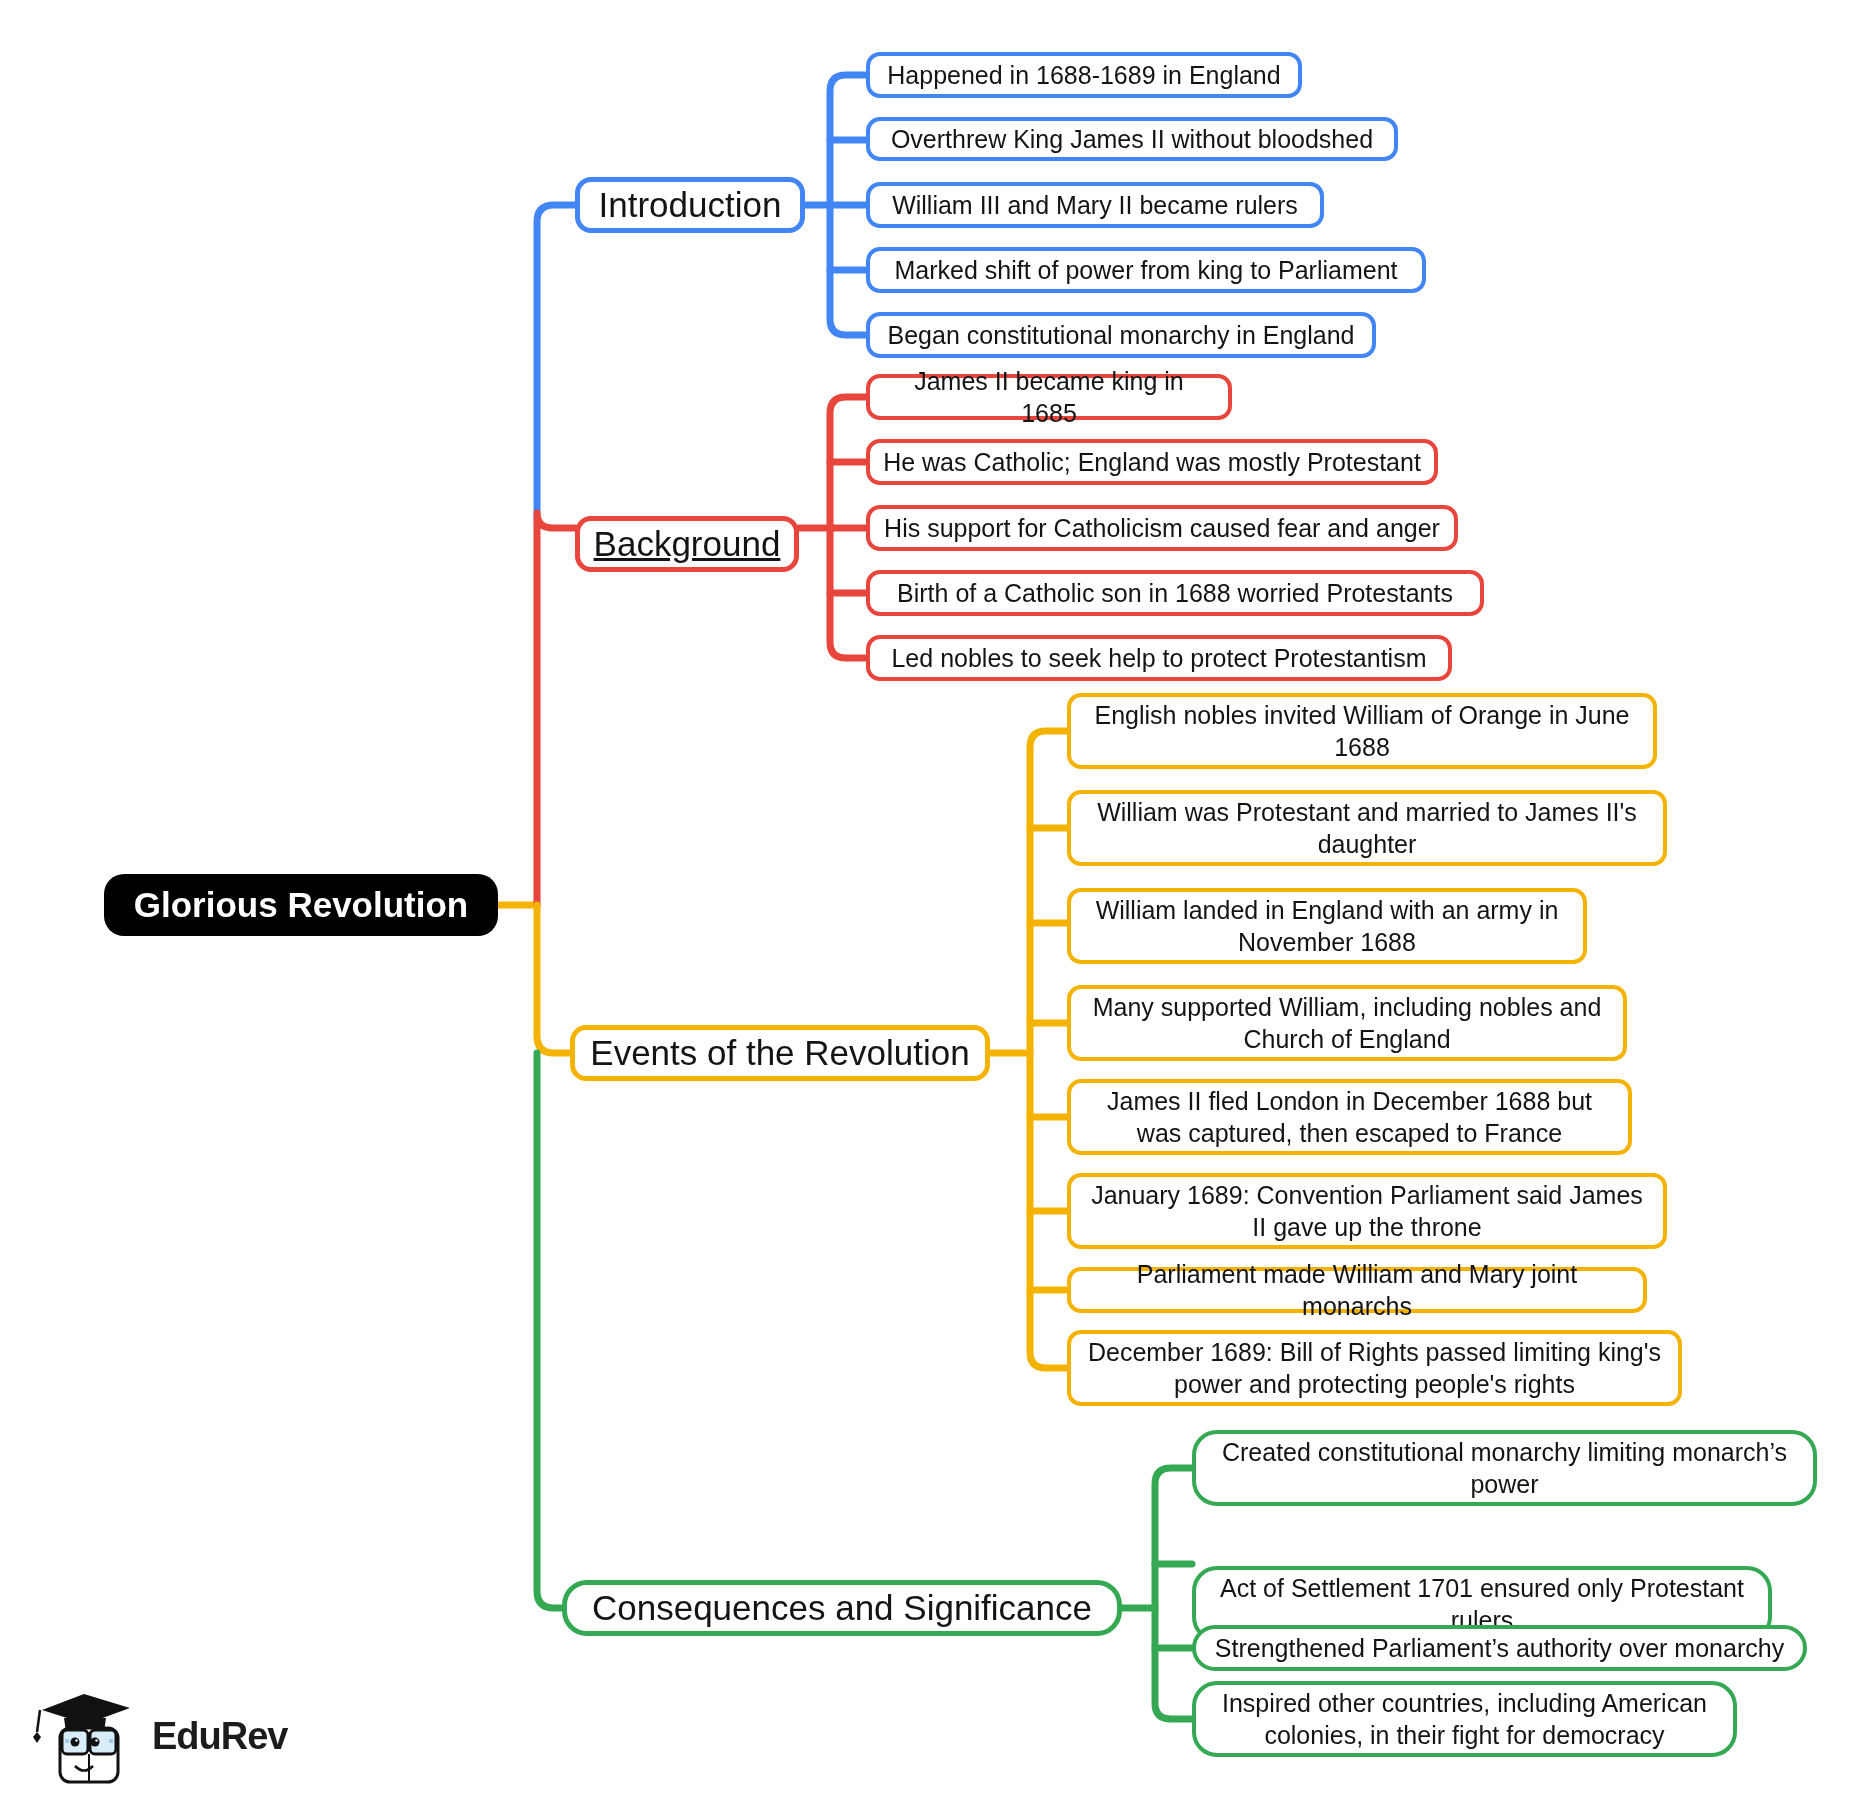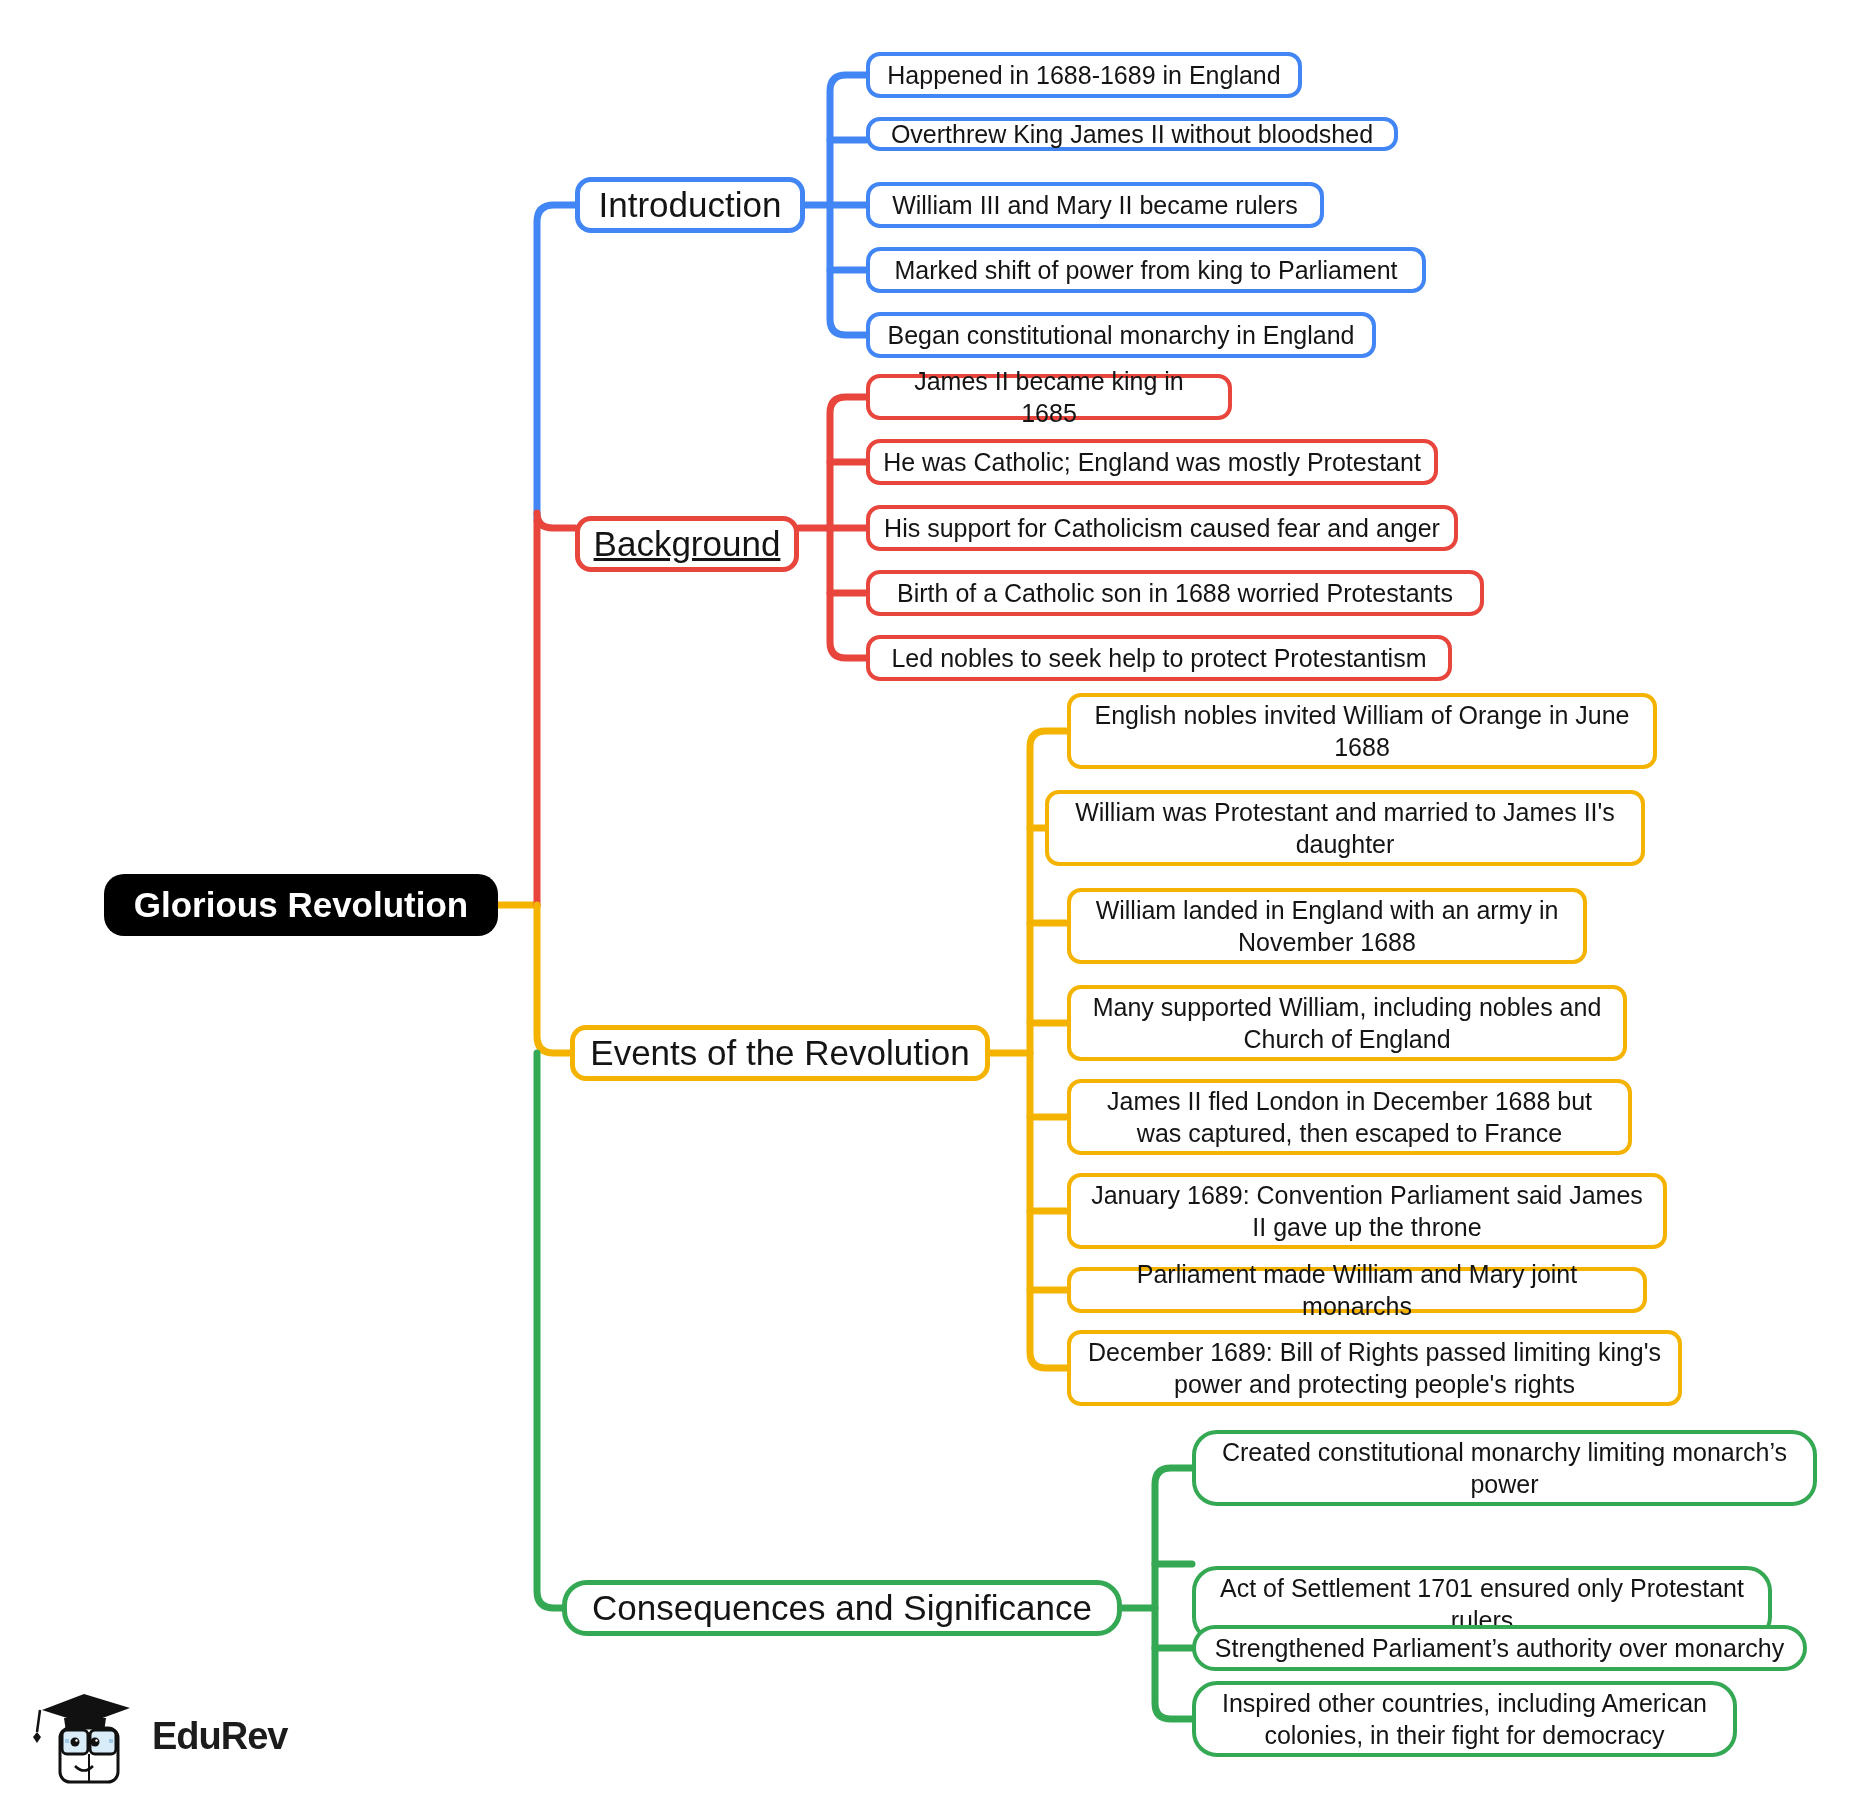--- a/index.html
+++ b/index.html
@@ -82,33 +82,33 @@
   </svg>
 
   <div class="node central" style="left:104px;top:874px;width:394px;height:62px;">Glorious Revolution</div>
 
   <div class="node branch b-blue" style="left:575px;top:177px;width:230px;height:56px;">Introduction</div>
   <div class="node branch b-red" style="left:575px;top:516px;width:224px;height:56px;text-decoration:underline;">Background</div>
   <div class="node branch b-yellow" style="left:570px;top:1025px;width:420px;height:56px;">Events of the Revolution</div>
   <div class="node branch b-green" style="left:562px;top:1580px;width:560px;height:56px;">Consequences and Significance</div>
 
   <div class="node leaf b-blue" style="left:866px;top:52px;width:436px;height:46px;">Happened in 1688-1689 in England</div>
-  <div class="node leaf b-blue" style="left:866px;top:117px;width:532px;height:34px;">Overthrew King James II without bloodshed</div>
+  <div class="node leaf b-blue" style="left:866px;top:117px;width:532px;height:44px;">Overthrew King James II without bloodshed</div>
   <div class="node leaf b-blue" style="left:866px;top:182px;width:458px;height:46px;">William III and Mary II became rulers</div>
   <div class="node leaf b-blue" style="left:866px;top:247px;width:560px;height:46px;">Marked shift of power from king to Parliament</div>
   <div class="node leaf b-blue" style="left:866px;top:312px;width:510px;height:46px;">Began constitutional monarchy in England</div>
 
   <div class="node leaf b-red" style="left:866px;top:374px;width:366px;height:46px;">James II became king in 1685</div>
   <div class="node leaf b-red" style="left:866px;top:439px;width:572px;height:46px;">He was Catholic; England was mostly Protestant</div>
   <div class="node leaf b-red" style="left:866px;top:505px;width:592px;height:46px;">His support for Catholicism caused fear and anger</div>
   <div class="node leaf b-red" style="left:866px;top:570px;width:618px;height:46px;">Birth of a Catholic son in 1688 worried Protestants</div>
   <div class="node leaf b-red" style="left:866px;top:635px;width:586px;height:46px;">Led nobles to seek help to protect Protestantism</div>
 
   <div class="node leaf b-yellow" style="left:1067px;top:693px;width:590px;height:76px;">English nobles invited William of Orange in June 1688</div>
-  <div class="node leaf b-yellow" style="left:1045px;top:790px;width:600px;height:76px;">William was Protestant and married to James II's daughter</div>
+  <div class="node leaf b-yellow" style="left:1067px;top:790px;width:600px;height:76px;">William was Protestant and married to James II's daughter</div>
   <div class="node leaf b-yellow" style="left:1067px;top:888px;width:520px;height:76px;">William landed in England with an army in November 1688</div>
   <div class="node leaf b-yellow" style="left:1067px;top:985px;width:560px;height:76px;">Many supported William, including nobles and Church of England</div>
   <div class="node leaf b-yellow" style="left:1067px;top:1079px;width:565px;height:76px;">James II fled London in December 1688 but was captured, then escaped to France</div>
   <div class="node leaf b-yellow" style="left:1067px;top:1173px;width:600px;height:76px;">January 1689: Convention Parliament said James II gave up the throne</div>
   <div class="node leaf b-yellow" style="left:1067px;top:1267px;width:580px;height:46px;">Parliament made William and Mary joint monarchs</div>
   <div class="node leaf b-yellow" style="left:1067px;top:1330px;width:615px;height:76px;">December 1689: Bill of Rights passed limiting king's power and protecting people's rights</div>
 
   <div class="node leaf b-green" style="left:1192px;top:1430px;width:625px;height:76px;">Created constitutional monarchy limiting monarch’s power</div>
   <div class="node leaf b-green" style="left:1192px;top:1526px;width:580px;height:76px;margin-top:40px;">Act of Settlement 1701 ensured only Protestant rulers</div>
   <div class="node leaf b-green" style="left:1192px;top:1625px;width:615px;height:46px;">Strengthened Parliament’s authority over monarchy</div>

